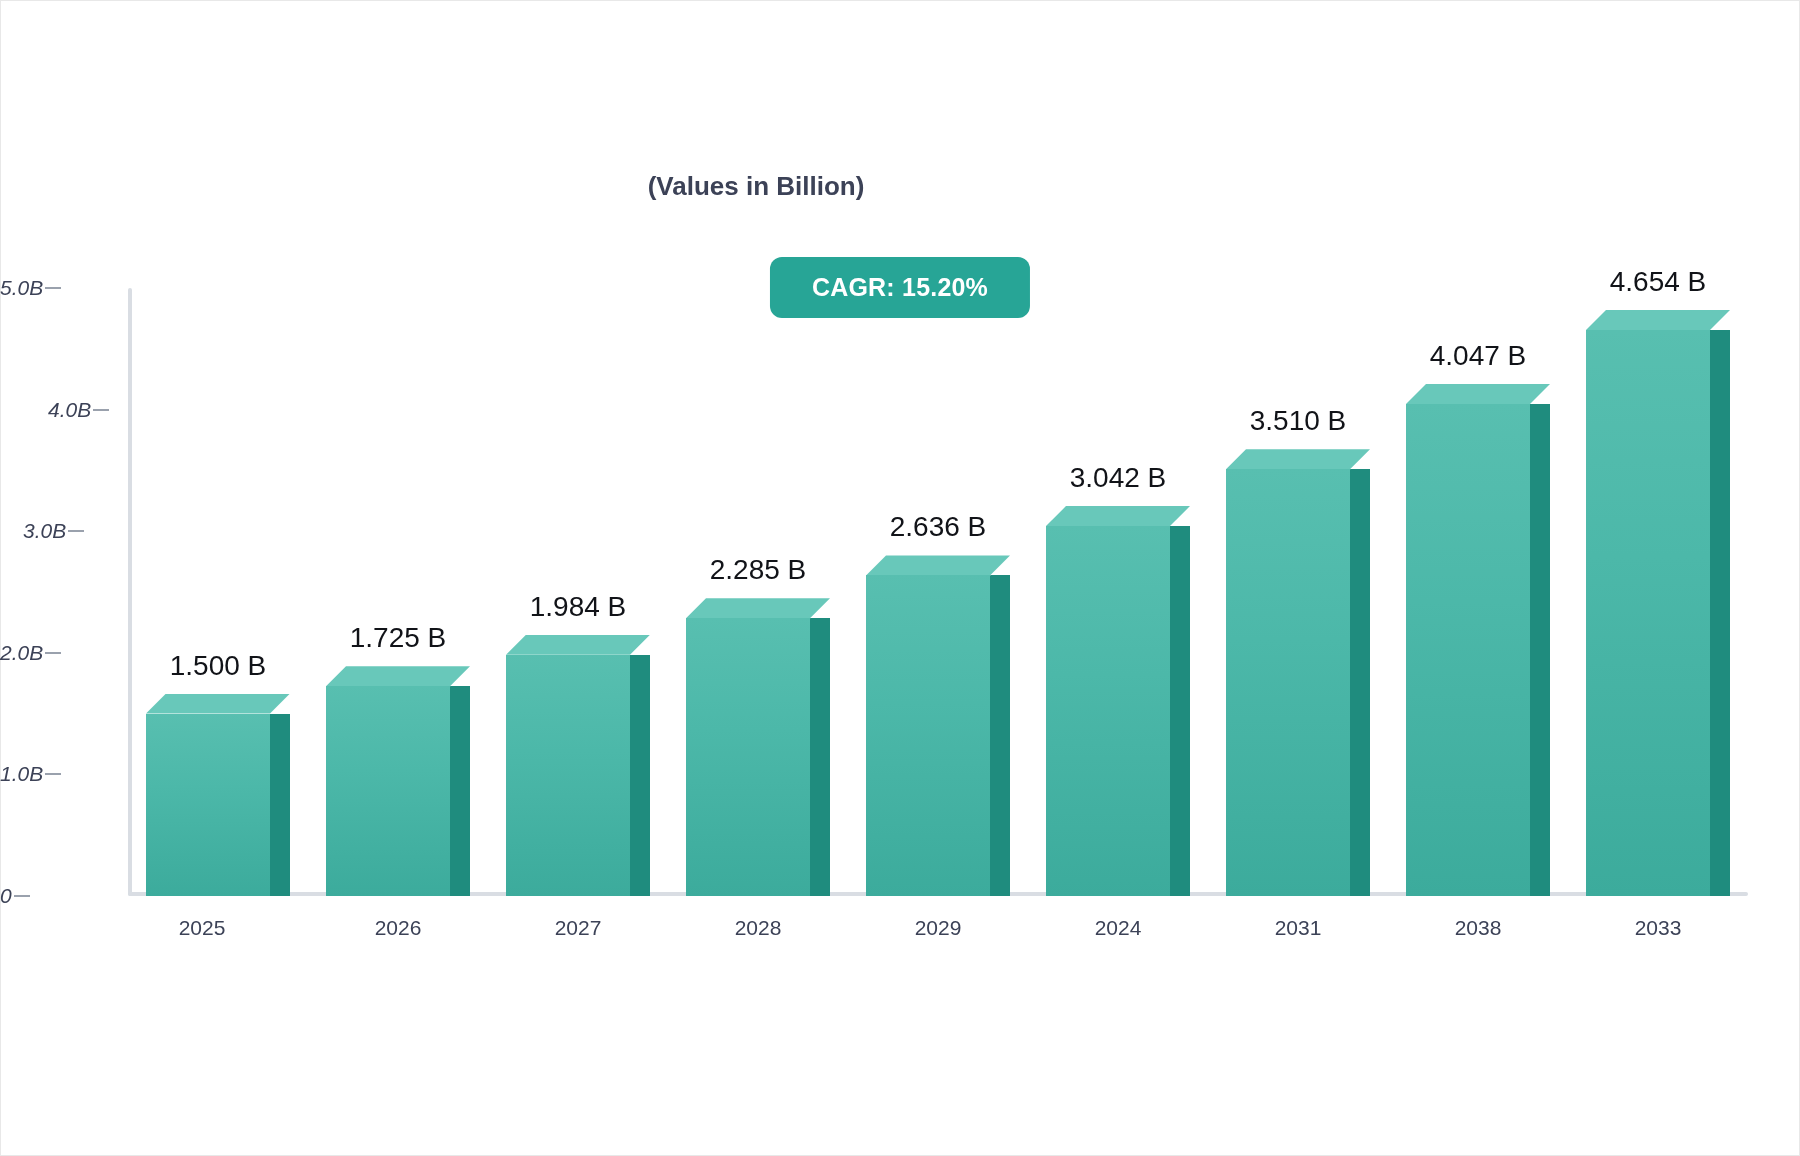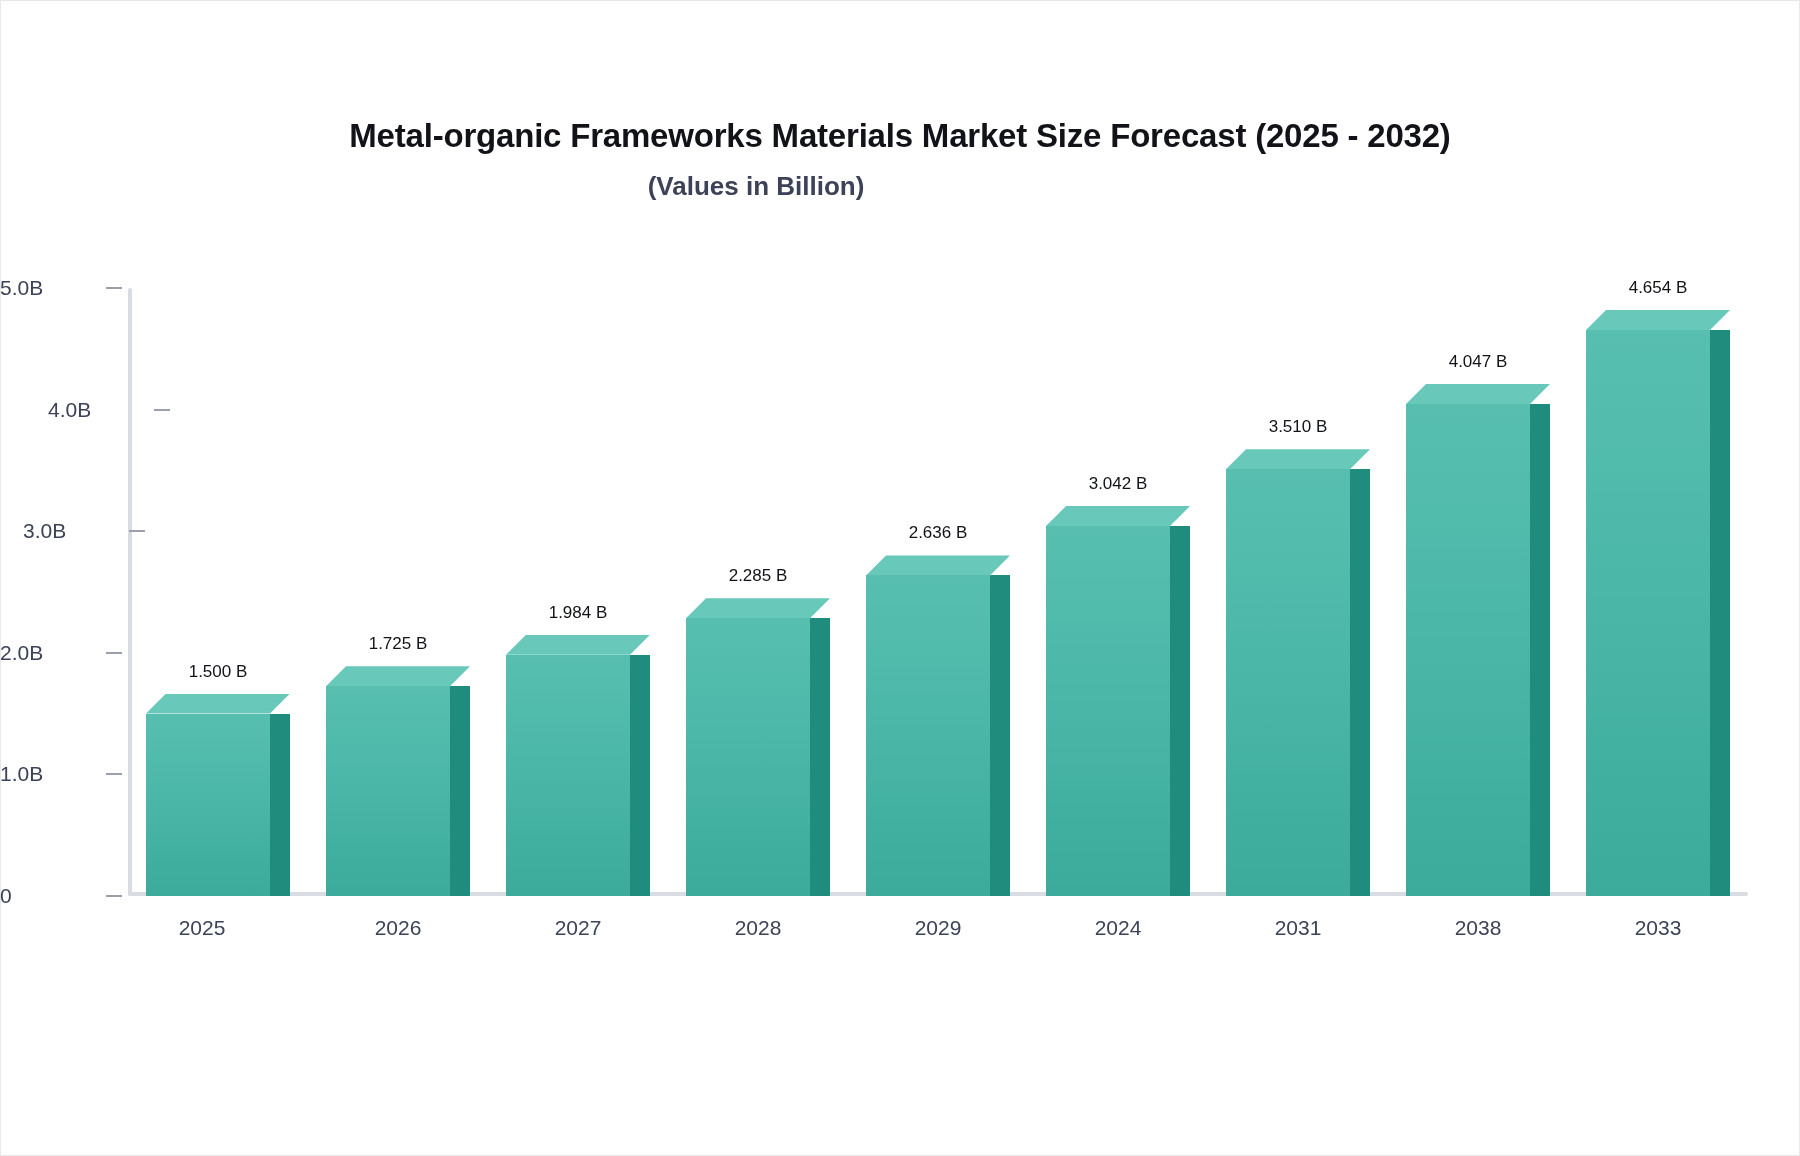--- a/index.html
+++ b/index.html
@@ -96,22 +96,23 @@
   }
 
   .y-tick {
     position: absolute;
     left: 0;
     width: 122px;
     height: 20px;
     margin-top: -10px;
     display: flex;
     align-items: center;
-    justify-content: space-between;
+    justify-content: flex-start;
     gap: 2px;
+    font-style: italic;
   }
   .y-tick-label {
     font-size: 21px;
     color: #3c4257;
     white-space: nowrap;
   }
   .y-tick-dash {
     display: inline-block;
     width: 16px;
     height: 2px;
@@ -136,21 +137,21 @@
     position: absolute;
     bottom: 0;
     background: #1f8c7e;
   }
   .bar-top {
     position: absolute;
     background: #68c8ba;
   }
   .bar-label {
     position: absolute;
-    font-size: 17px;
+    font-size: 28px;
     color: #111318;
     white-space: nowrap;
     text-align: center;
   }
 
   
   .x-label {
     position: absolute;
     top: 916px;
     font-size: 21px;
@@ -179,23 +180,23 @@
     margin-left: -10px;
     margin-bottom: 2px;
   }
 </style>
 </head>
 <body>
 
 <div id="canvas">
   <div class="frame-border"></div>
 
-  <div id="chart-title">Metal-organic Frameworks Materials Market Size Forecast (2025 - 2032)</div>
   <div id="chart-subtitle">(Values in Billion)</div>
 
+  <div id="cagr-badge">CAGR: 15.20%</div>
 
   <div id="y-axis-line"></div>
   <div id="x-axis-line"></div>
 
   <div id="y-ticks">
       <div class="y-tick" style="top: 288px;">
         <span class="y-tick-label">5.0B</span>
         <span class="y-tick-dash"></span>
       </div>
       <div class="y-tick" style="top: 409.6px; margin-left: 48px;">

